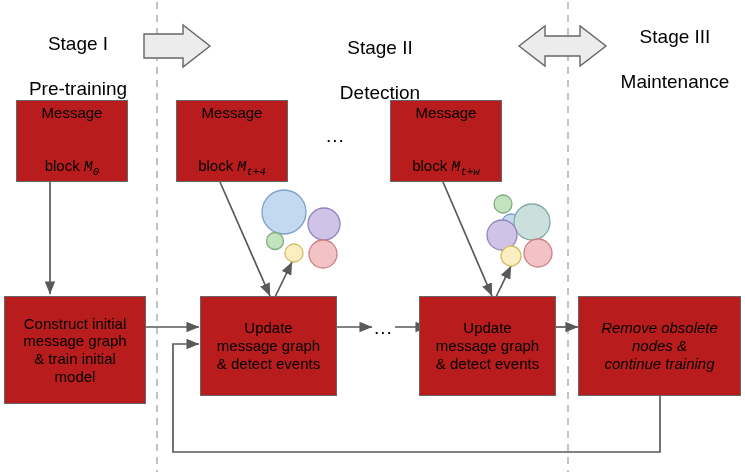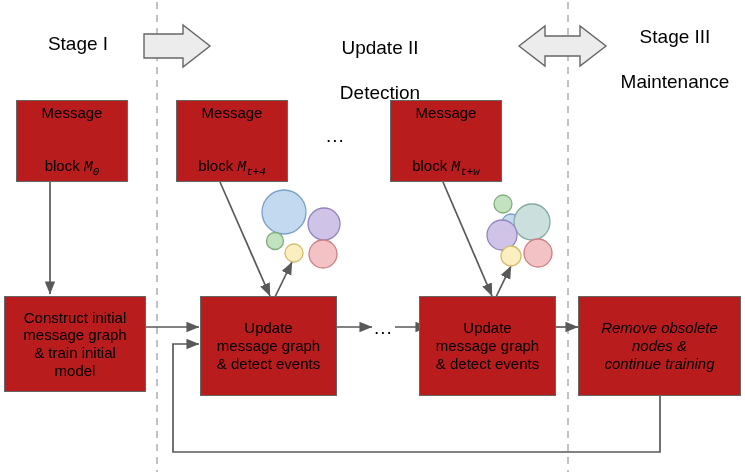--- a/index.html
+++ b/index.html
@@ -134,24 +134,25 @@
           <circle cx="532" cy="222" r="18" fill="#cbe0dd" stroke="#85aaa6" stroke-width="1.3"></circle>
           <circle cx="502" cy="235" r="15" fill="#cfc3e8" stroke="#9384bd" stroke-width="1.3"></circle>
           <circle cx="511" cy="256" r="10" fill="#fbeec0" stroke="#d3bb6a" stroke-width="1.3"></circle>
           <circle cx="538" cy="253" r="14" fill="#f2c2c4" stroke="#cb8186" stroke-width="1.3"></circle>
         </g>
       </g>
   </svg>
 
   <div class="stage-label" style="left:8px; top:10px; width:140px;">
     <div>Stage I</div>
+    <div>Pre-training</div>
   </div>
 
   <div class="stage-label" style="left:300px; top:14px; width:160px;">
-    <div>Update II</div>
+    <div>Stage II</div>
     <div>Detection</div>
   </div>
 
   <div class="stage-label" style="left:605px; top:3px; width:140px;">
     <div>Stage III</div>
     <div>Maintenance</div>
   </div>
 
   <div class="node-box" style="left:16px; top:100px; width:112px; height:82px;">
     <div>
@@ -177,21 +178,21 @@
       <div>
         <span>block </span><span class="mathvar"><span>M</span><sub>t+w</sub></span>
       </div>
     </div>
   </div>
 
   <div class="ellipsis" style="left:326px; top:126px;">...</div>
 
   <div class="ellipsis" style="left:374px; top:318px;">...</div>
 
-  <div class="node-box" style="left:4px; top:296px; width:142px; height:96px;">Construct initial
+  <div class="node-box" style="left:4px; top:296px; width:142px; height:108px;">Construct initial
 message graph
 &amp; train initial
 model</div>
 
   <div class="node-box" style="left:200px; top:296px; width:137px; height:100px;">Update
 message graph
 &amp; detect events</div>
 
   <div class="node-box" style="left:419px; top:296px; width:137px; height:100px;">Update
 message graph

